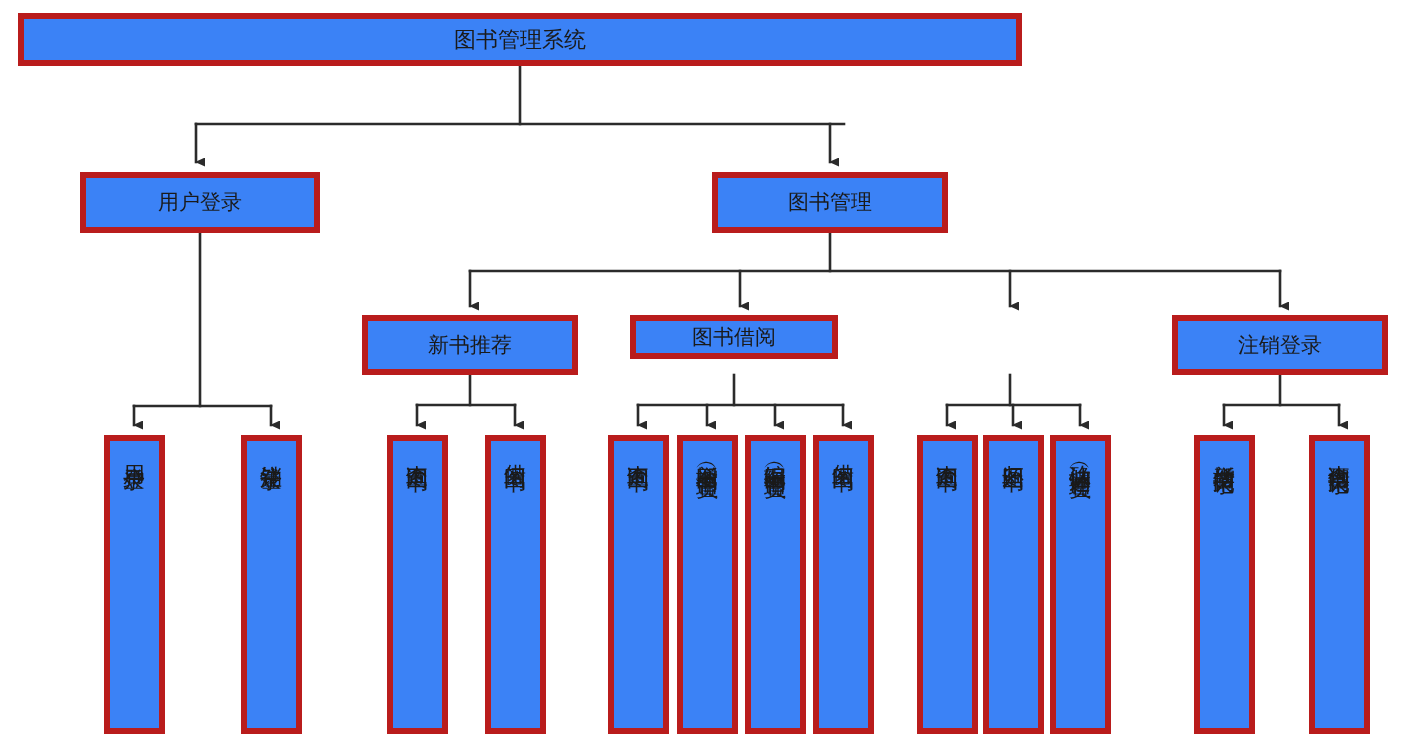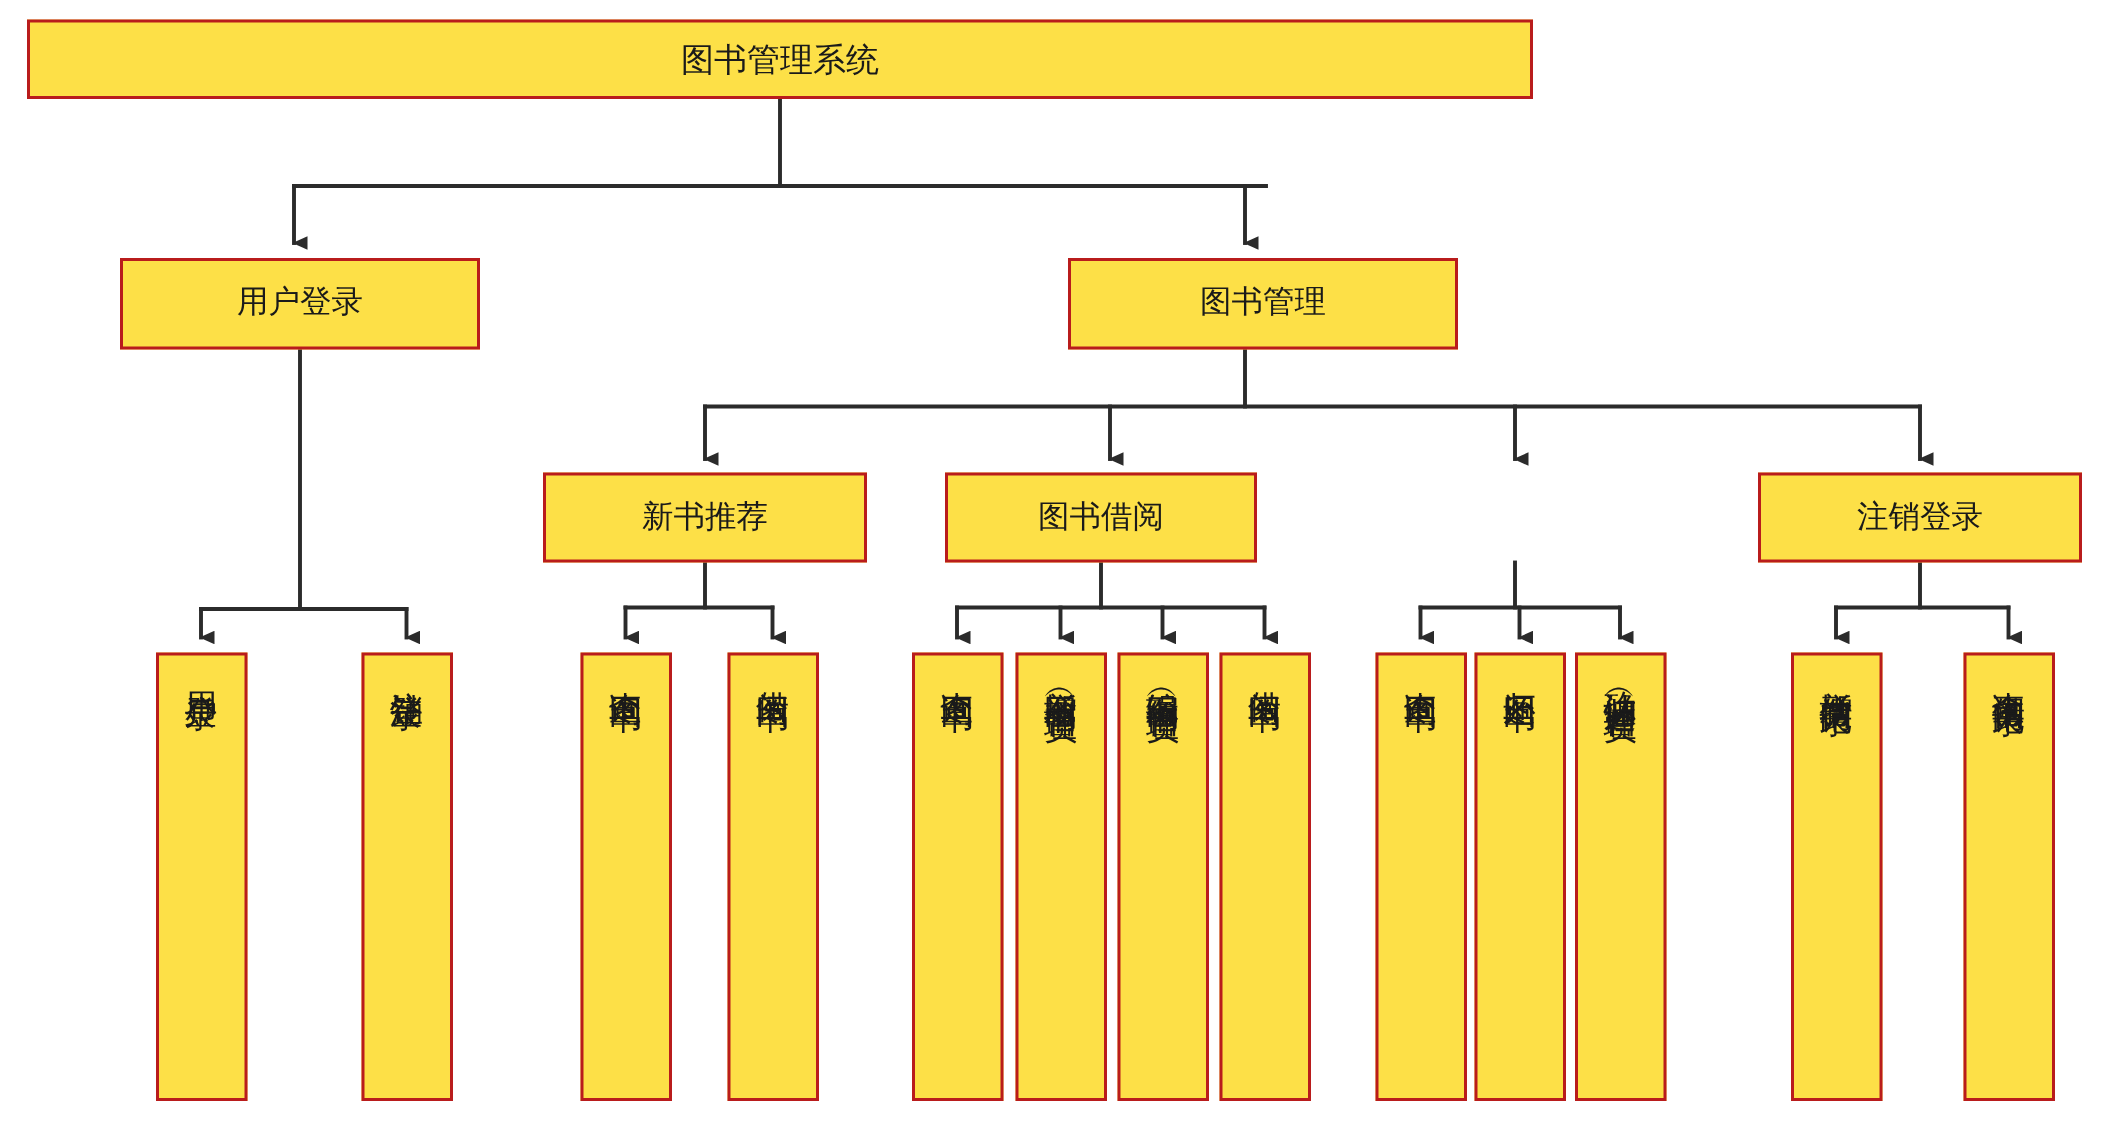--- a/index.html
+++ b/index.html
@@ -22,22 +22,22 @@
   svg.diagram-canvas {
     position: absolute;
     left: 0;
     top: 0;
     width: 1405px;
     height: 747px;
   }
   .node-box {
     position: absolute;
     box-sizing: border-box;
-    background: #fde047;
-    border: 2px solid #b91c1c;
+    background: #3b82f6;
+    border: 6px solid #b91c1c;
     display: flex;
     align-items: center;
     justify-content: center;
     overflow: hidden;
   }
   .node-label {
     color: #1a1a1a;
     line-height: 1.18;
     white-space: pre;
     text-align: center;
@@ -128,29 +128,29 @@
   </svg>
 
   <div class="node-box node-horizontal node-root" style="left:18px; top:13px; width:1004px; height:53px;">
     <span class="node-label">图书管理系统</span>
   </div>
 
   <div class="node-box node-horizontal" style="left:80px; top:172px; width:240px; height:61px;">
     <span class="node-label">用户登录</span>
   </div>
 
-  <div class="node-box node-horizontal" style="left:712px; top:172px; width:260px; height:61px;">
+  <div class="node-box node-horizontal" style="left:712px; top:172px; width:236px; height:61px;font-family:Liberation Serif, serif;">
     <span class="node-label">图书管理</span>
   </div>
 
   <div class="node-box node-horizontal" style="left:362px; top:315px; width:216px; height:60px;">
     <span class="node-label">新书推荐</span>
   </div>
 
-  <div class="node-box node-horizontal" style="left:630px; top:315px; width:208px; height:60px;justify-content:center;">
+  <div class="node-box node-horizontal" style="left:630px; top:315px; width:208px; height:44px;justify-content:center;">
     <span class="node-label">图书借阅</span>
   </div>
 
 
   <div class="node-box node-horizontal" style="left:1172px; top:315px; width:216px; height:60px;">
     <span class="node-label">注销登录</span>
   </div>
 
   <div class="node-box node-vertical" style="left:104px; top:435px; width:61px; height:299px;">
     <span class="node-label">用户登录</span>

